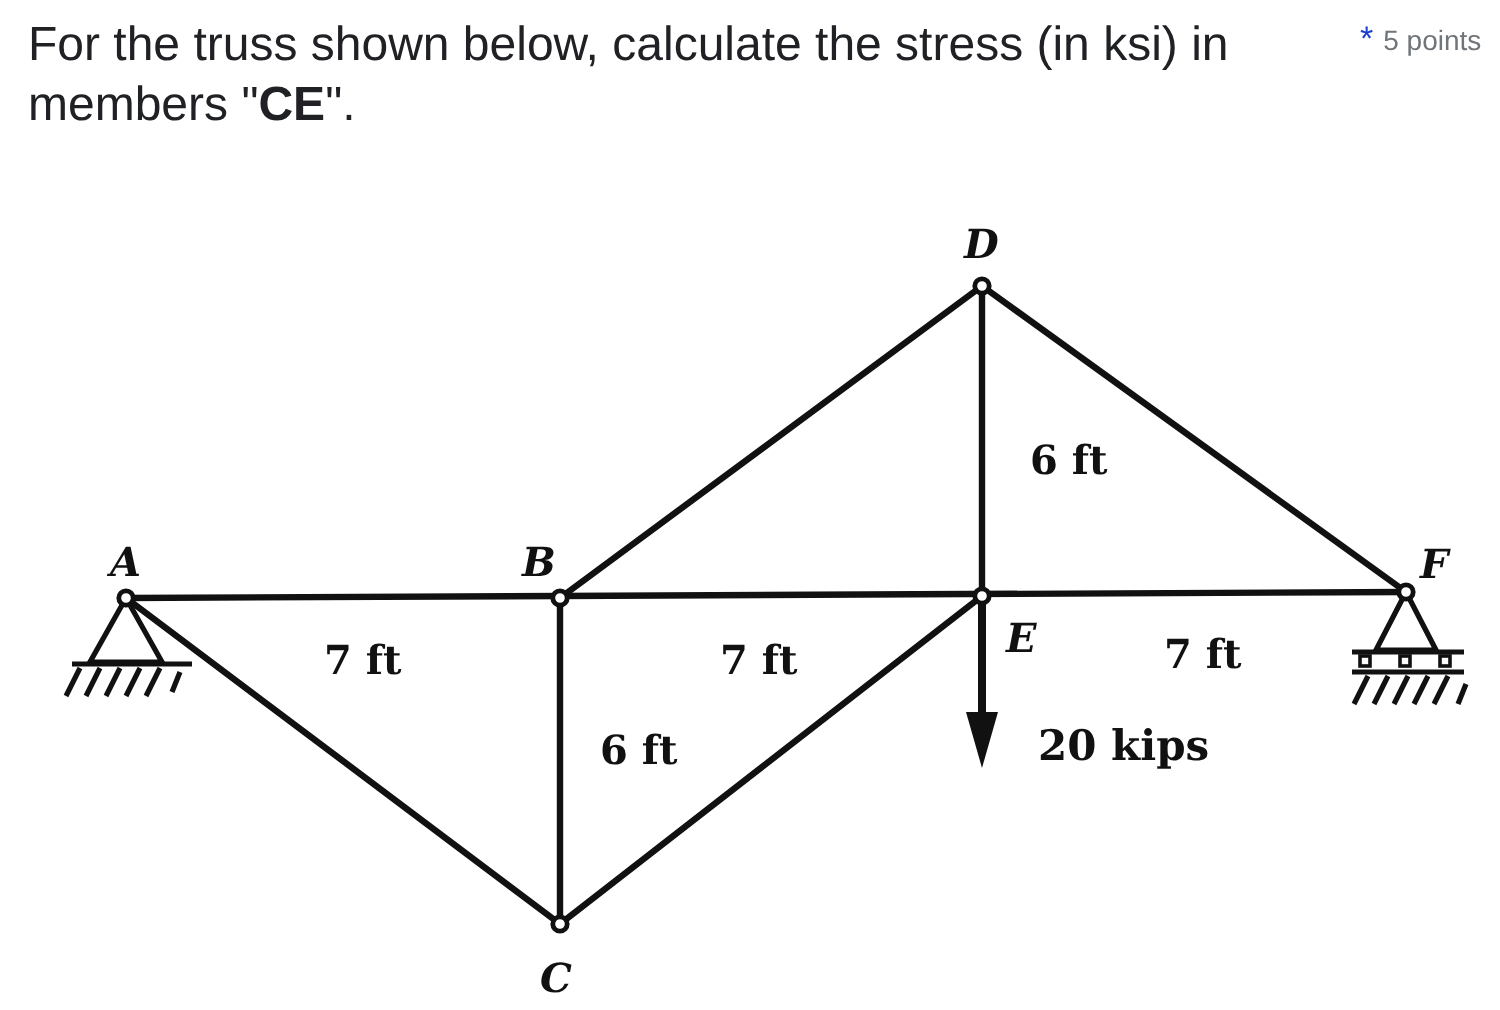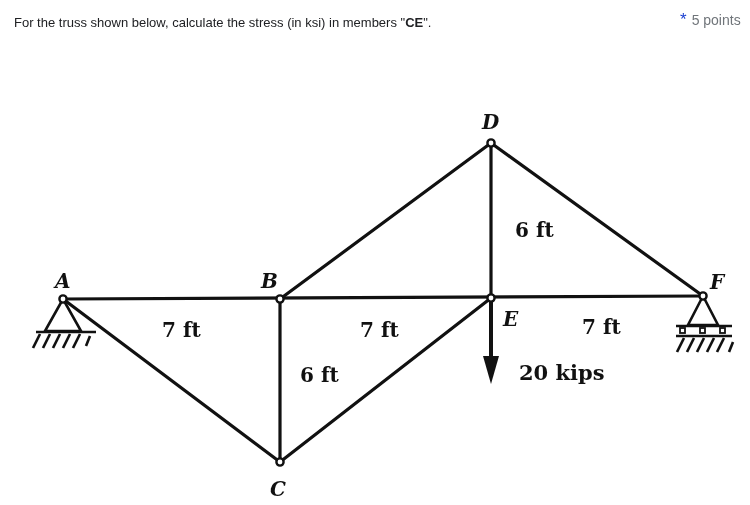--- a/index.html
+++ b/index.html
@@ -1,17 +1,17 @@
 <!DOCTYPE html>
 <html><head>
   <meta charset="utf-8">
   <style>
     html, body { margin: 0; padding: 0; background: #ffffff; }
     body { width: 750px; height: 505px; position: relative; overflow: hidden; font-family: "Liberation Sans", sans-serif; }
-    .question { position: absolute; left: 14px; top: 8px; width: 660px; font-size: 13px; line-height: 30px; color: #202124; }
+    .question { position: absolute; left: 14px; top: 8px; width: 660px; font-size: 24px; line-height: 30px; color: #202124; }
     .question b { font-weight: bold; }
     .points { position: absolute; left: 680px; top: 10px; font-size: 14px; color: #70757a; white-space: nowrap; }
     .points .star { color: #1a3fd0; font-size: 17px; margin-right: 5px; }
     svg.truss { position: absolute; left: 0; top: 0; }
     .lbl { font-family: "DejaVu Serif", serif; font-weight: bold; fill: #111; }
     .node-lbl { font-family: "DejaVu Serif", serif; font-weight: bold; font-style: italic; fill: #111; }
   </style>
 </head>
 <body>
 

